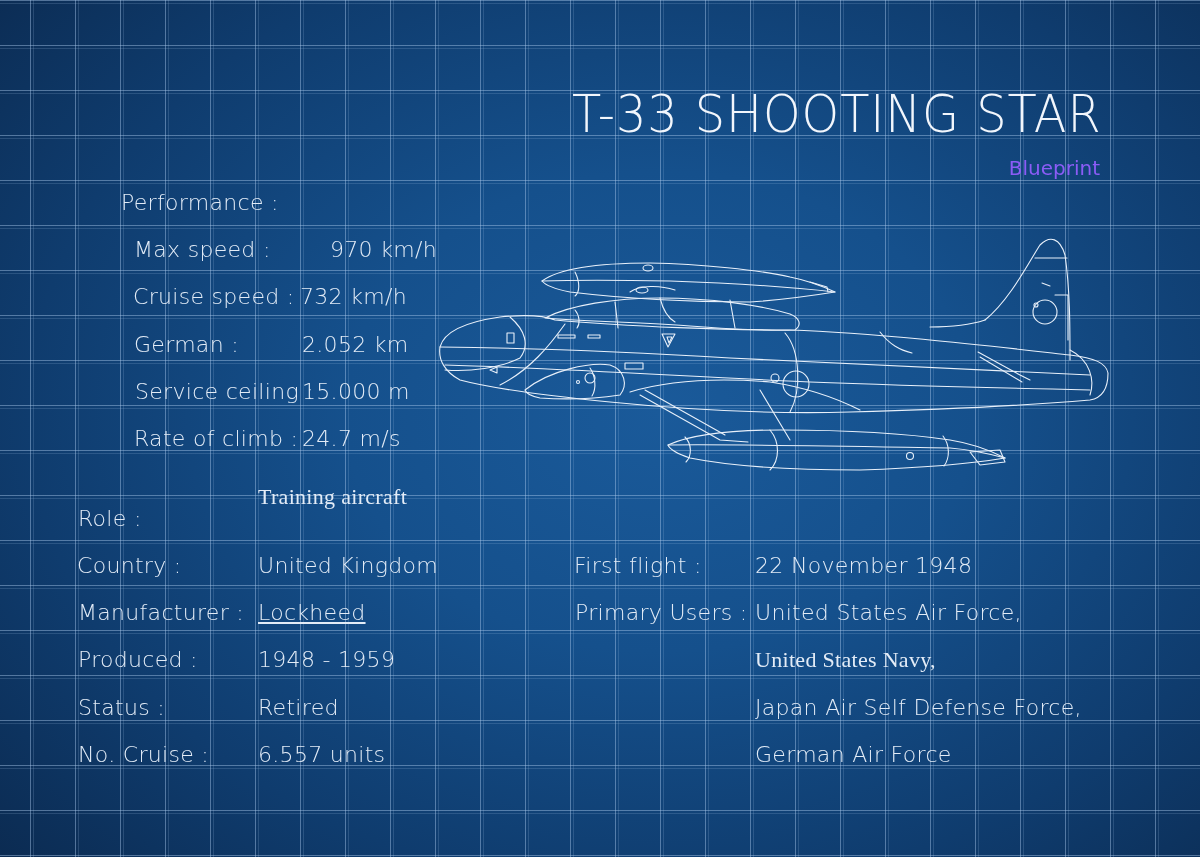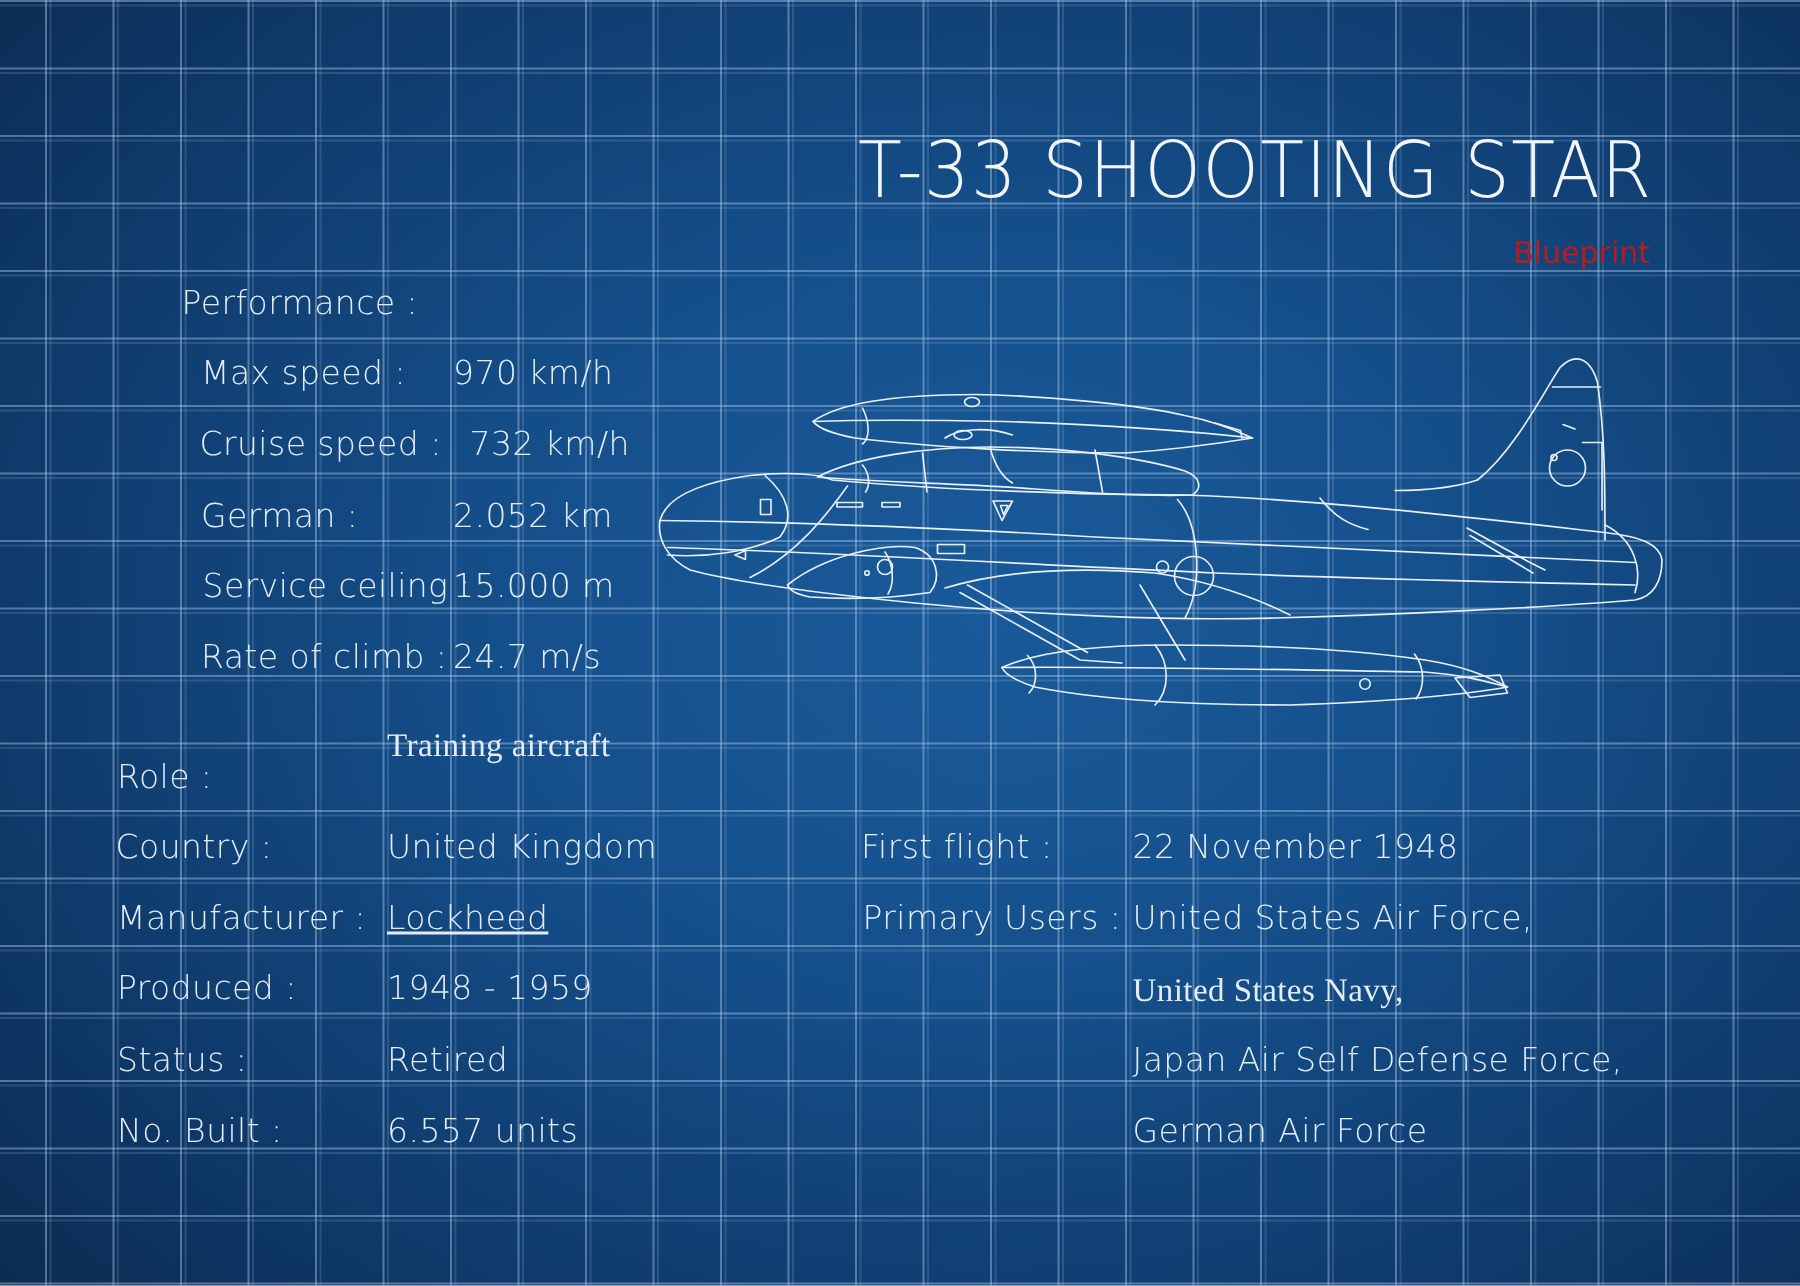--- a/index.html
+++ b/index.html
@@ -26,39 +26,39 @@
     background-size:45px 45px;
     background-position:33px 3px;
   }
   .t { position:absolute; white-space:nowrap; font-weight:200; letter-spacing:0.3px; color:#e3ecf7;text-align:right; }
   .title {
     position:absolute; right:98px; top:84px;
     font-size:52px; font-weight:200; letter-spacing:1px; color:#f2f6fc;
     font-family:"DejaVu Sans", sans-serif;
     transform:scaleX(0.92); transform-origin:right center;
   }
-  .subtitle { position:absolute; right:100px; top:156px; font-size:20px; color:#b91c1c; }
+  .subtitle { position:absolute; right:100px; top:156px; font-size:20px; color:#8b5cf6; }
   .lbl, .val { font-size:22px; }
   .plane { position:absolute; left:430px; top:230px; width:690px; height:250px; }
 </style>
 </head>
 <body>
 
 <div class="grid"></div>
 
 <div class="title">T-33 SHOOTING STAR</div>
 <div class="subtitle">Blueprint</div>
 
 <div class="t" style="left:121px;top:190px;font-size:22px;">Performance :</div>
 
 <div class="t lbl" style="left:134px;top:237px;">Max speed :</div>
-<div class="t val" style="left:302px;top:237px;">970 km/h</div>
+<div class="t val" style="left:302px;top:237px;padding-left:28px;">970 km/h</div>
 
 <div class="t lbl" style="left:133px;top:284px;">Cruise speed :</div>
-<div class="t val" style="left:313px;top:284px;">732 km/h</div>
+<div class="t val" style="left:300px;top:284px;">732 km/h</div>
 
 <div class="t lbl" style="left:134px;top:332px;">German :</div>
 <div class="t val" style="left:302px;top:332px;">2.052 km</div>
 
 <div class="t lbl" style="left:135px;top:379px;">Service ceiling :</div>
 <div class="t val" style="left:302px;top:379px;">15.000 m</div>
 
 <div class="t lbl" style="left:134px;top:426px;">Rate of climb :</div>
 <div class="t val" style="left:302px;top:426px;">24.7 m/s</div>
 
@@ -70,21 +70,21 @@
 
 <div class="t lbl" style="left:78px;top:600px;">Manufacturer :</div>
 <div class="t val" style="left:258px;top:600px;text-decoration:underline;">Lockheed</div>
 
 <div class="t lbl" style="left:78px;top:647px;">Produced :</div>
 <div class="t val" style="left:258px;top:647px;">1948 - 1959</div>
 
 <div class="t lbl" style="left:78px;top:695px;">Status :</div>
 <div class="t val" style="left:258px;top:695px;">Retired</div>
 
-<div class="t lbl" style="left:78px;top:742px;">No. Built :</div>
+<div class="t lbl" style="left:78px;top:742px;">No. Cruise :</div>
 <div class="t val" style="left:258px;top:742px;">6.557 units</div>
 
 <div class="t lbl" style="left:574px;top:553px;">First flight :</div>
 <div class="t val" style="left:755px;top:553px;">22 November 1948</div>
 
 <div class="t lbl" style="left:575px;top:600px;">Primary Users :</div>
 <div class="t val" style="left:755px;top:600px;">United States Air Force,</div>
 <div class="t val" style="left:755px;top:647px;font-family:Liberation Serif, serif;">United States Navy,</div>
 <div class="t val" style="left:755px;top:695px;">Japan Air Self Defense Force,</div>
 <div class="t val" style="left:755px;top:742px;">German Air Force</div>

